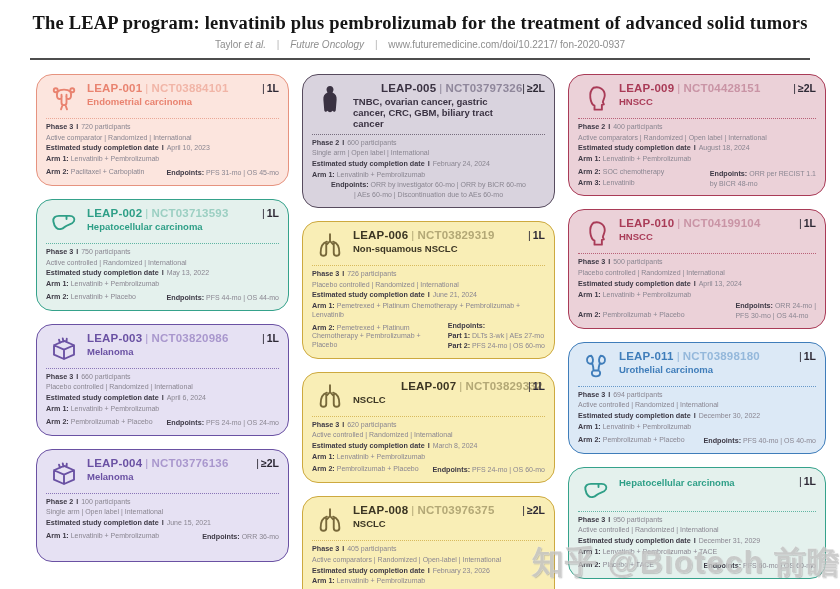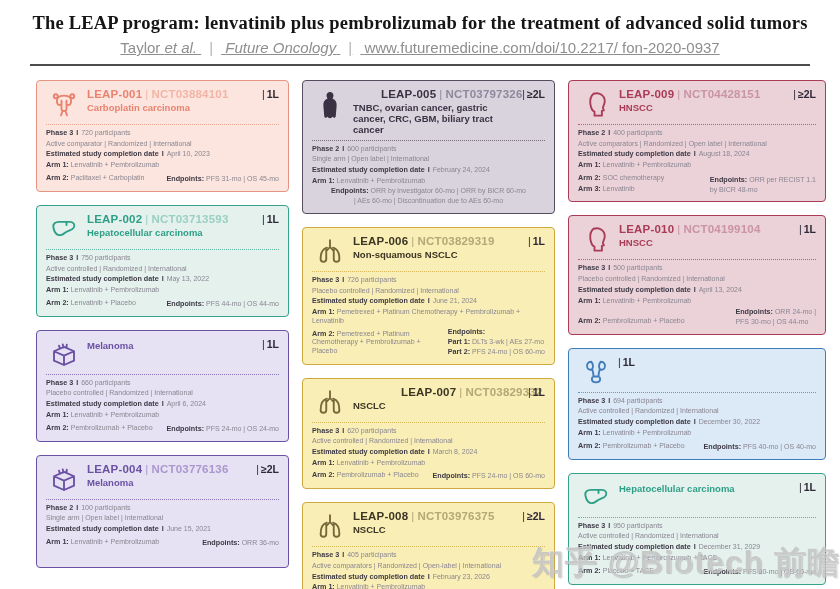--- a/index.html
+++ b/index.html
@@ -5,30 +5,30 @@
   html,body { margin:0; padding:0; }
   body {
     width:840px; height:589px; background:#ffffff; position:relative; overflow:hidden;
     font-family:"Liberation Sans", sans-serif;
   }
   .header { text-align:center; padding-top:13px; }
   .title {
     font-family:"Liberation Serif", serif; font-size:18.5px; font-weight:bold;
     color:#151515; letter-spacing:.2px;
   }
-  .subtitle { margin-top:5px; font-size:15px; color:#8e8e8e;text-decoration:underline; }
+  .subtitle { margin-top:5px; font-size:10px; color:#8e8e8e; }
   .subtitle .ssep { margin:0 8px; color:#b5b5b5; }
   .subtitle i { font-style:italic; }
   .divider { width:780px; margin:8px auto 0; border-bottom:2px solid #4d4d4d; }
 
   .grid { display:flex; gap:13px; padding:14px 12px 0 36px; align-items:flex-start; }
   .col { display:flex; flex-direction:column; gap:13px; }
   .colA,.colB { width:253px; } .colC { width:258px; }
 
-  .card { border:1.5px solid; border-radius:4px; padding:7px 9px 6px; box-sizing:border-box; width:100%; }
+  .card { border:1.5px solid; border-radius:16px; padding:7px 9px 6px; box-sizing:border-box; width:100%; }
   .chead { display:flex; align-items:flex-start; }
   .iconwrap { flex:0 0 36px; display:flex; justify-content:center; padding-top:2px; }
   .iconwrap svg { width:30px; height:30px; }
   .hmid { flex:1; padding-left:5px; min-width:0; }
   .tline { font-size:11.5px; font-weight:bold; letter-spacing:.2px; white-space:nowrap; }
   .tline .bar { font-weight:normal; padding:0 3px; }
   .ind { font-size:9.5px; font-weight:bold; margin-top:2px; line-height:1.18; }
   .badge { font-size:10.5px; font-weight:bold; color:#2d2935; white-space:nowrap; padding-left:4px; }
   .badge .bbar { font-weight:normal; margin-right:2px; }
   .csep { border-bottom:1.5px dotted; margin:4px 0; opacity:.75; }
@@ -70,21 +70,21 @@
         <div class="chead">
           <span class="iconwrap" style="color: rgb(233, 131, 112);">
             <svg viewBox="0 0 24 24" fill="none" stroke="currentColor" stroke-width="1.5" stroke-linecap="round">
               <path d="M7 6 C9 4 15 4 17 6 M7 6 C5.5 9 6.5 12 8.5 12 C10 12 10.5 10.5 10 9 M17 6 C18.5 9 17.5 12 15.5 12 C14 12 13.5 10.5 14 9 M10 8.5 L10 15 C10 17.5 14 17.5 14 15 L14 8.5 M10.7 17.2 L9.6 20.3 M13.3 17.2 L14.4 20.3"></path>
               <circle cx="5.4" cy="5" r="1.6"></circle>
               <circle cx="18.6" cy="5" r="1.6"></circle>
             </svg>
           </span>
           <div class="hmid">
             <div class="tline"><span style="color: rgb(233, 131, 112);">LEAP-001</span><span class="bar" style="color: rgb(241, 181, 167);">|</span><span style="color: rgb(241, 181, 167);">NCT03884101</span></div>
-            <div class="ind" style="color: rgb(233, 131, 112);">Carboplatin carcinoma</div>
+            <div class="ind" style="color: rgb(233, 131, 112);">Endometrial carcinoma</div>
           </div>
           <div class="badge"><span class="bbar">|</span><span>1L</span></div>
         </div>
         <div class="csep" style="border-color: rgb(230, 147, 127);"></div>
         <div class="ln"><b>Phase 3</b><span class="lsep">I</span><span>720 participants</span></div>
         <div class="ln">Active comparator | Randomized | International</div>
         <div class="ln"><b>Estimated study completion date</b><span class="lsep">I</span><span>April 10, 2023</span></div>
         <div class="ln"><b>Arm 1:</b><span> Lenvatinib + Pembrolizumab</span></div>
         <div class="bottom">
           <div class="bleft">
@@ -123,20 +123,21 @@
         </div>
       </div>
       <div class="card" style="background: rgb(230, 225, 243); border-color: rgb(106, 81, 163); min-height: 112px;">
         <div class="chead">
           <span class="iconwrap" style="color: rgb(106, 81, 163);">
             <svg viewBox="0 0 24 24" fill="none" stroke="currentColor" stroke-width="1.5" stroke-linecap="round" stroke-linejoin="round">
               <path d="M4 9 L12 5.5 L20 9 L20 16.5 L12 20 L4 16.5 Z M4 9 L12 12.5 L20 9 M12 12.5 L12 20 M8 4.5 L8.8 7 M11 3.5 L11.5 6 M14.2 3.8 L14 6.2"></path>
             </svg>
           </span>
           <div class="hmid">
+            <div class="tline"><span style="color: rgb(106, 81, 163);">LEAP-003</span><span class="bar" style="color: rgb(169, 151, 205);">|</span><span style="color: rgb(169, 151, 205);">NCT03820986</span></div>
             <div class="ind" style="color: rgb(106, 81, 163);">Melanoma</div>
           </div>
           <div class="badge"><span class="bbar">|</span><span>1L</span></div>
         </div>
         <div class="csep" style="border-color: rgb(106, 81, 163);"></div>
         <div class="ln"><b>Phase 3</b><span class="lsep">I</span><span>660 participants</span></div>
         <div class="ln">Placebo controlled | Randomized | International</div>
         <div class="ln"><b>Estimated study completion date</b><span class="lsep">I</span><span>April 6, 2024</span></div>
         <div class="ln"><b>Arm 1:</b><span> Lenvatinib + Pembrolizumab</span></div>
         <div class="bottom">
@@ -334,20 +335,24 @@
           </div>
         </div>
       </div>
       <div class="card" style="background: rgb(220, 233, 246); border-color: rgb(63, 125, 186); min-height: 112px;">
         <div class="chead">
           <span class="iconwrap" style="color: rgb(63, 125, 186);">
             <svg viewBox="0 0 24 24" fill="none" stroke="currentColor" stroke-width="1.5" stroke-linecap="round" stroke-linejoin="round">
               <path d="M8.2 3 C5.6 3 4.2 5.4 5 7.6 C5.7 9.4 7.8 9.8 8.9 8.8 C9.9 7.8 9.9 4.6 8.2 3 Z M15.8 3 C18.4 3 19.8 5.4 19 7.6 C18.3 9.4 16.2 9.8 15.1 8.8 C14.1 7.8 14.1 4.6 15.8 3 Z M9 9 C9.8 11.5 10 13 10 14.8 M15 9 C14.2 11.5 14 13 14 14.8 M10 14.8 C8.2 15.6 7.8 19.5 12 19.5 C16.2 19.5 15.8 15.6 14 14.8 Z"></path>
             </svg>
           </span>
+          <div class="hmid">
+            <div class="tline"><span style="color: rgb(63, 125, 186);">LEAP-011</span><span class="bar" style="color: rgb(148, 184, 219);">|</span><span style="color: rgb(148, 184, 219);">NCT03898180</span></div>
+            <div class="ind" style="color: rgb(63, 125, 186);">Urothelial carcinoma</div>
+          </div>
           <div class="badge"><span class="bbar">|</span><span>1L</span></div>
         </div>
         <div class="csep" style="border-color: rgb(63, 125, 186);"></div>
         <div class="ln"><b>Phase 3</b><span class="lsep">I</span><span>694 participants</span></div>
         <div class="ln">Active controlled | Randomized | International</div>
         <div class="ln"><b>Estimated study completion date</b><span class="lsep">I</span><span>December 30, 2022</span></div>
         <div class="ln"><b>Arm 1:</b><span> Lenvatinib +  Pembrolizumab</span></div>
         <div class="bottom">
           <div class="bleft">
             <div class="ln"><b>Arm 2:</b><span> Pembrolizumab + Placebo</span></div>

